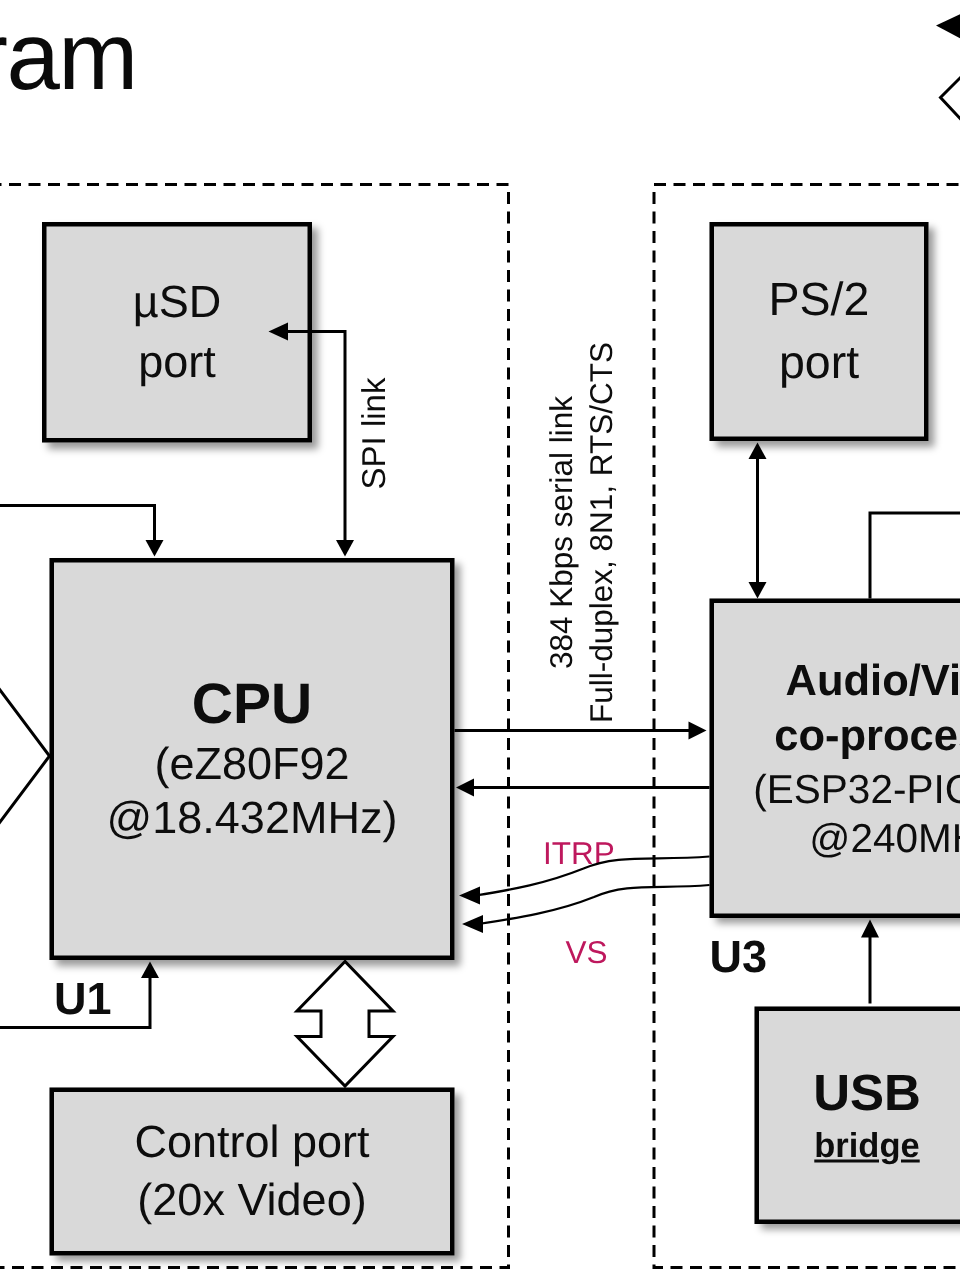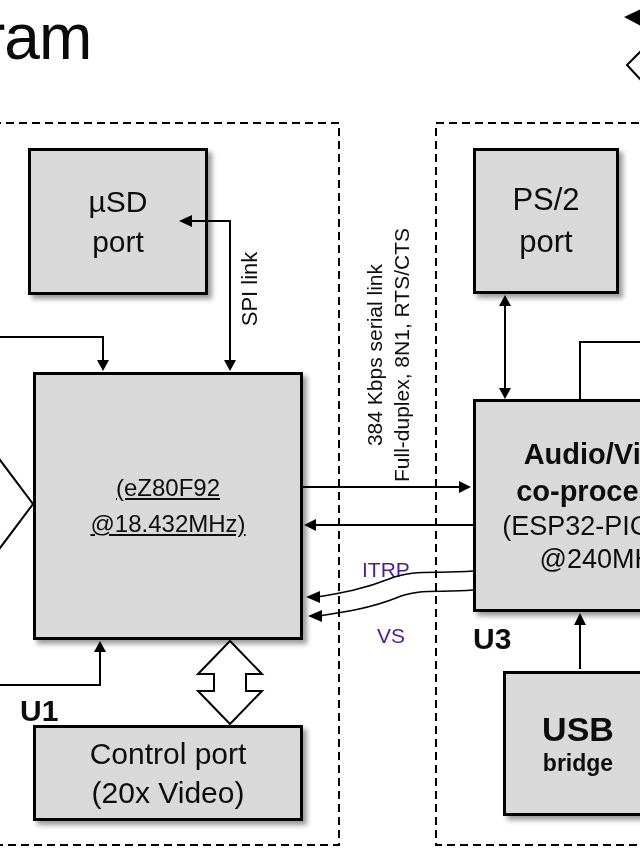--- a/index.html
+++ b/index.html
@@ -12,59 +12,60 @@
     color:#0a0a0a;white-space:nowrap;letter-spacing:-1px;
   }
   .box{
     position:absolute;background:#d9d9d9;border:3px solid #000;
     box-shadow:4px 4px 5px rgba(0,0,0,0.40);
     display:flex;flex-direction:column;align-items:center;justify-content:center;
     text-align:center;box-sizing:border-box;
   }
   .box-usd{left:28px;top:148px;width:180px;height:147px;font-size:30px;line-height:40px;}
   .box-cpu{left:33px;top:372px;width:270px;height:268px;}
-  .box-control{left:33px;top:725px;width:270px;height:96px;font-size:30px;line-height:39px;}
+  .box-control{left:33px;top:725px;width:270px;height:112px;font-size:30px;line-height:39px;}
   .box-ps2{left:473px;top:148px;width:146px;height:146px;font-size:31px;line-height:42px;}
   .box-av{left:473px;top:399px;width:270px;height:213px;}
   .box-usb{left:503px;top:671px;width:150px;height:145px;}
   .cpu-name{font-size:38px;font-weight:bold;line-height:44px;}
-  .cpu-detail{font-size:24px;line-height:36px;text-decoration:underline;}
+  .cpu-detail{font-size:30px;line-height:36px;}
   .av-name{font-size:29px;font-weight:bold;line-height:37px;}
   .av-detail{font-size:27px;line-height:33px;}
   .usb-name{font-size:34px;font-weight:bold;line-height:40px;}
-  .usb-bridge{font-size:23px;font-weight:bold;line-height:29px;}
+  .usb-bridge{font-size:23px;font-weight:bold;line-height:29px;text-decoration:underline;}
   .usb-detail{font-size:27px;line-height:35px;}
   .ref-label{position:absolute;font-size:30px;font-weight:bold;color:#0d0d0d;}
-  .ref-u1{left:20px;top:650px;margin-top:44px;}
+  .ref-u1{left:36px;top:650px;}
   .ref-u3{left:473px;top:622px;}
   .vlabel{
     position:absolute;transform:translate(-50%,-50%) rotate(-90deg);
     text-align:center;font-size:21px;line-height:27px;color:#0d0d0d;
   }
   .vlabel div{white-space:nowrap;}
   .vlabel-spi{left:249px;top:289px;font-size:22px;}
   .vlabel-serial{left:388px;top:355px;}
-  .sig-label{position:absolute;font-size:21px;color:#4c1d95;}
+  .sig-label{position:absolute;font-size:21px;color:#be185d;}
   .sig-itrp{left:362px;top:558px;}
   .sig-vs{left:377px;top:604px;margin-top:20px;}
   svg.overlay{position:absolute;left:0;top:0;pointer-events:none;}
 </style>
 </head>
 <body>
 
 <div class="stage">
 
   <div class="page-title">ram</div>
 
   <div class="box box-usd">
     <div>µSD</div>
     <div>port</div>
   </div>
 
   <div class="box box-cpu">
+    <div class="cpu-name">CPU</div>
     <div class="cpu-detail">(eZ80F92</div>
     <div class="cpu-detail">@18.432MHz)</div>
   </div>
 
   <div class="ref-label ref-u1">U1</div>
 
   <div class="box box-control">
     <div>Control port</div>
     <div>(20x Video)</div>
   </div>

